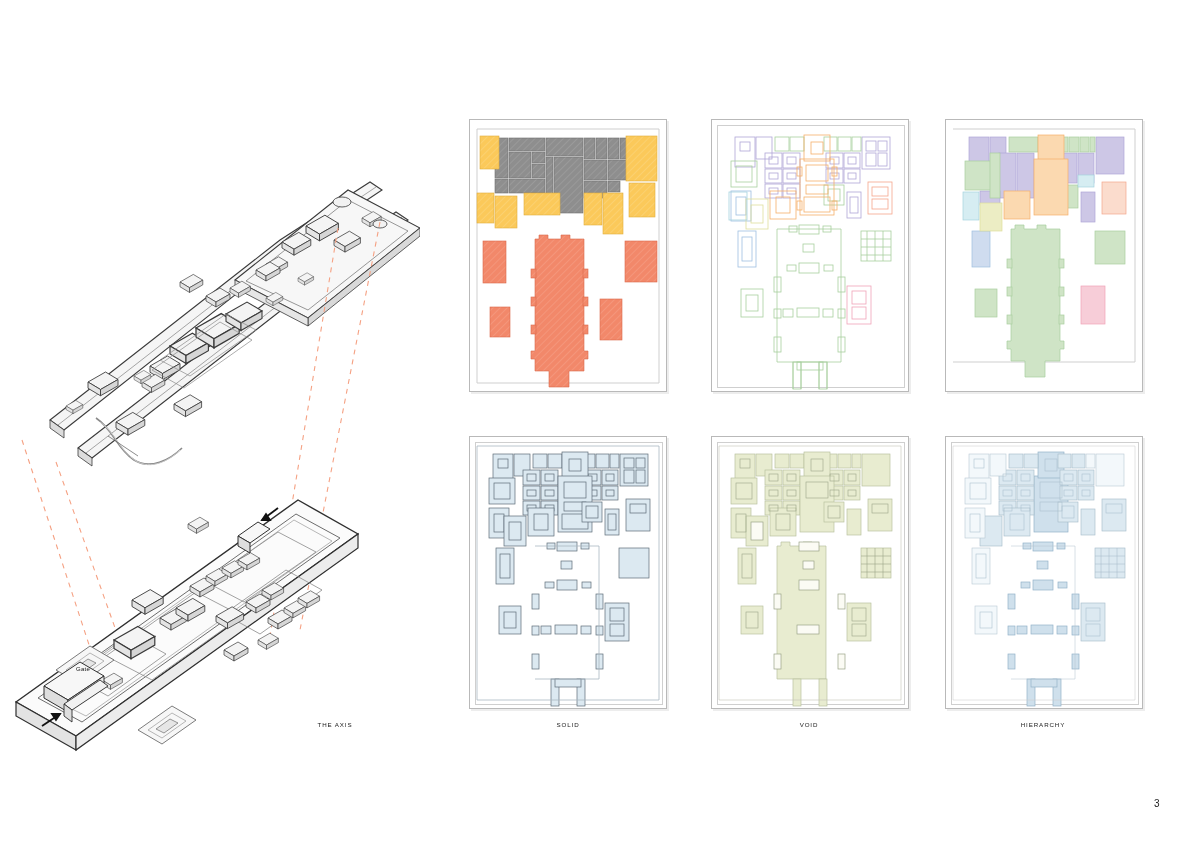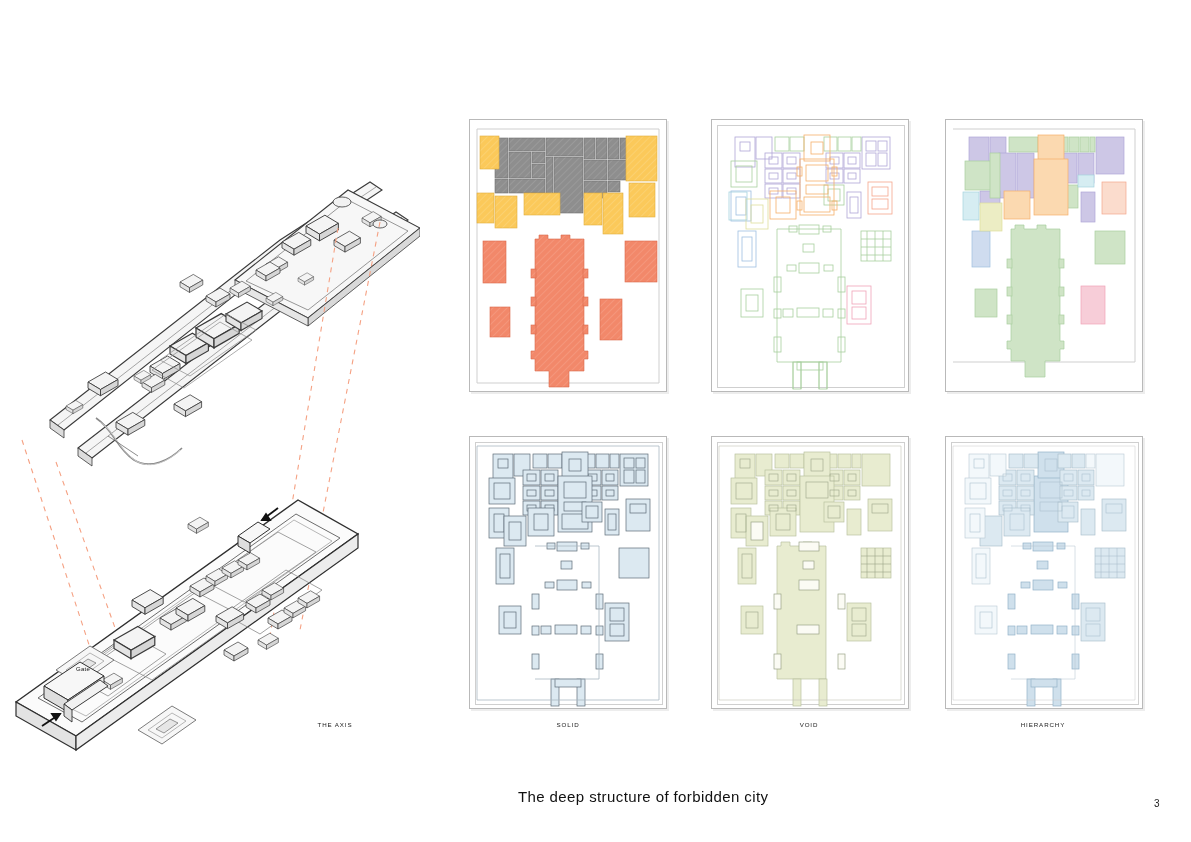--- a/index.html
+++ b/index.html
@@ -804,16 +804,15 @@
         <rect x="141" y="188" width="14" height="12"></rect>
         <path d="M156,112 L156,142 M164,112 L164,142 M172,112 L172,142"></path>
         <path d="M150,120 L180,120 M150,128 L180,128 M150,136 L180,136"></path>
         <path d="M66,110 L130,110 L130,243 L66,243" stroke="#b9c8d3"></path>
         <path d="M8,10 L190,10 L190,264 L8,264 Z" stroke="#cfcfcf"></path>
       </g>
     </svg>
   </div>
   <div class="caption" style="left:963px;top:721px;">HIERARCHY</div>
 
-  <div class="doc-title" style="left:518px;top:788px;">The deep structure of forbidden city</div>
   <div class="page-num" style="left:1154px;top:798px;">3</div>
 
 </div>
 
 </body></html>

